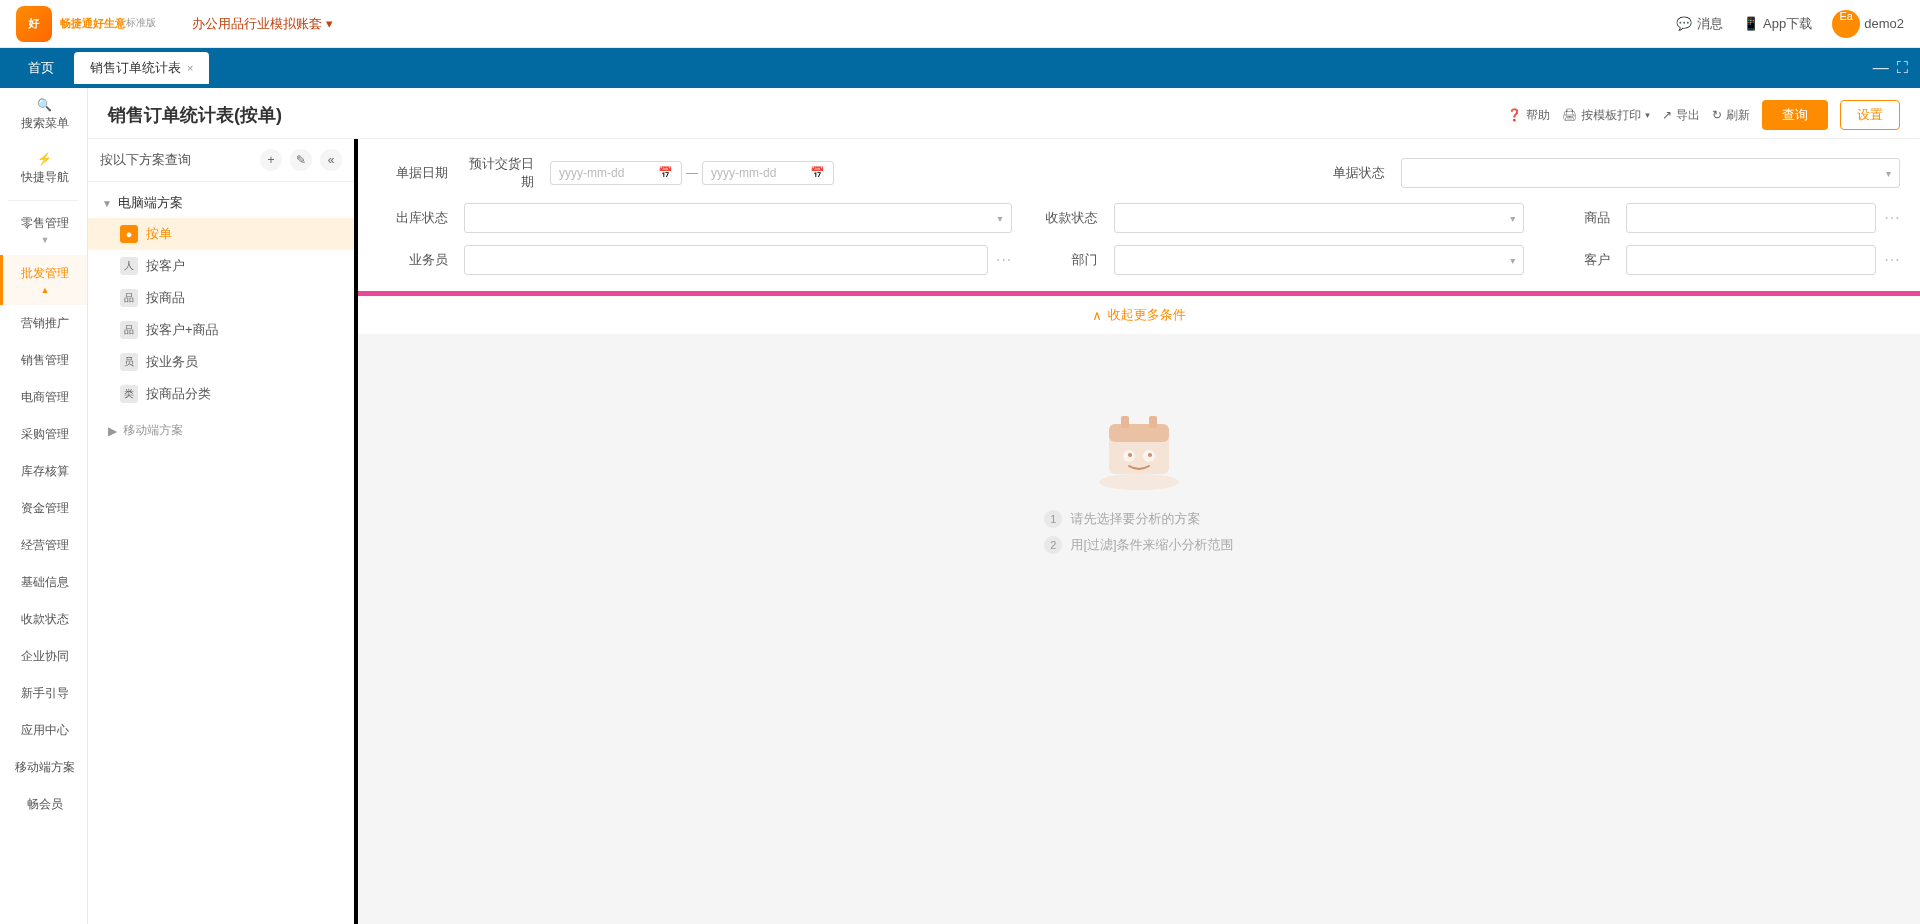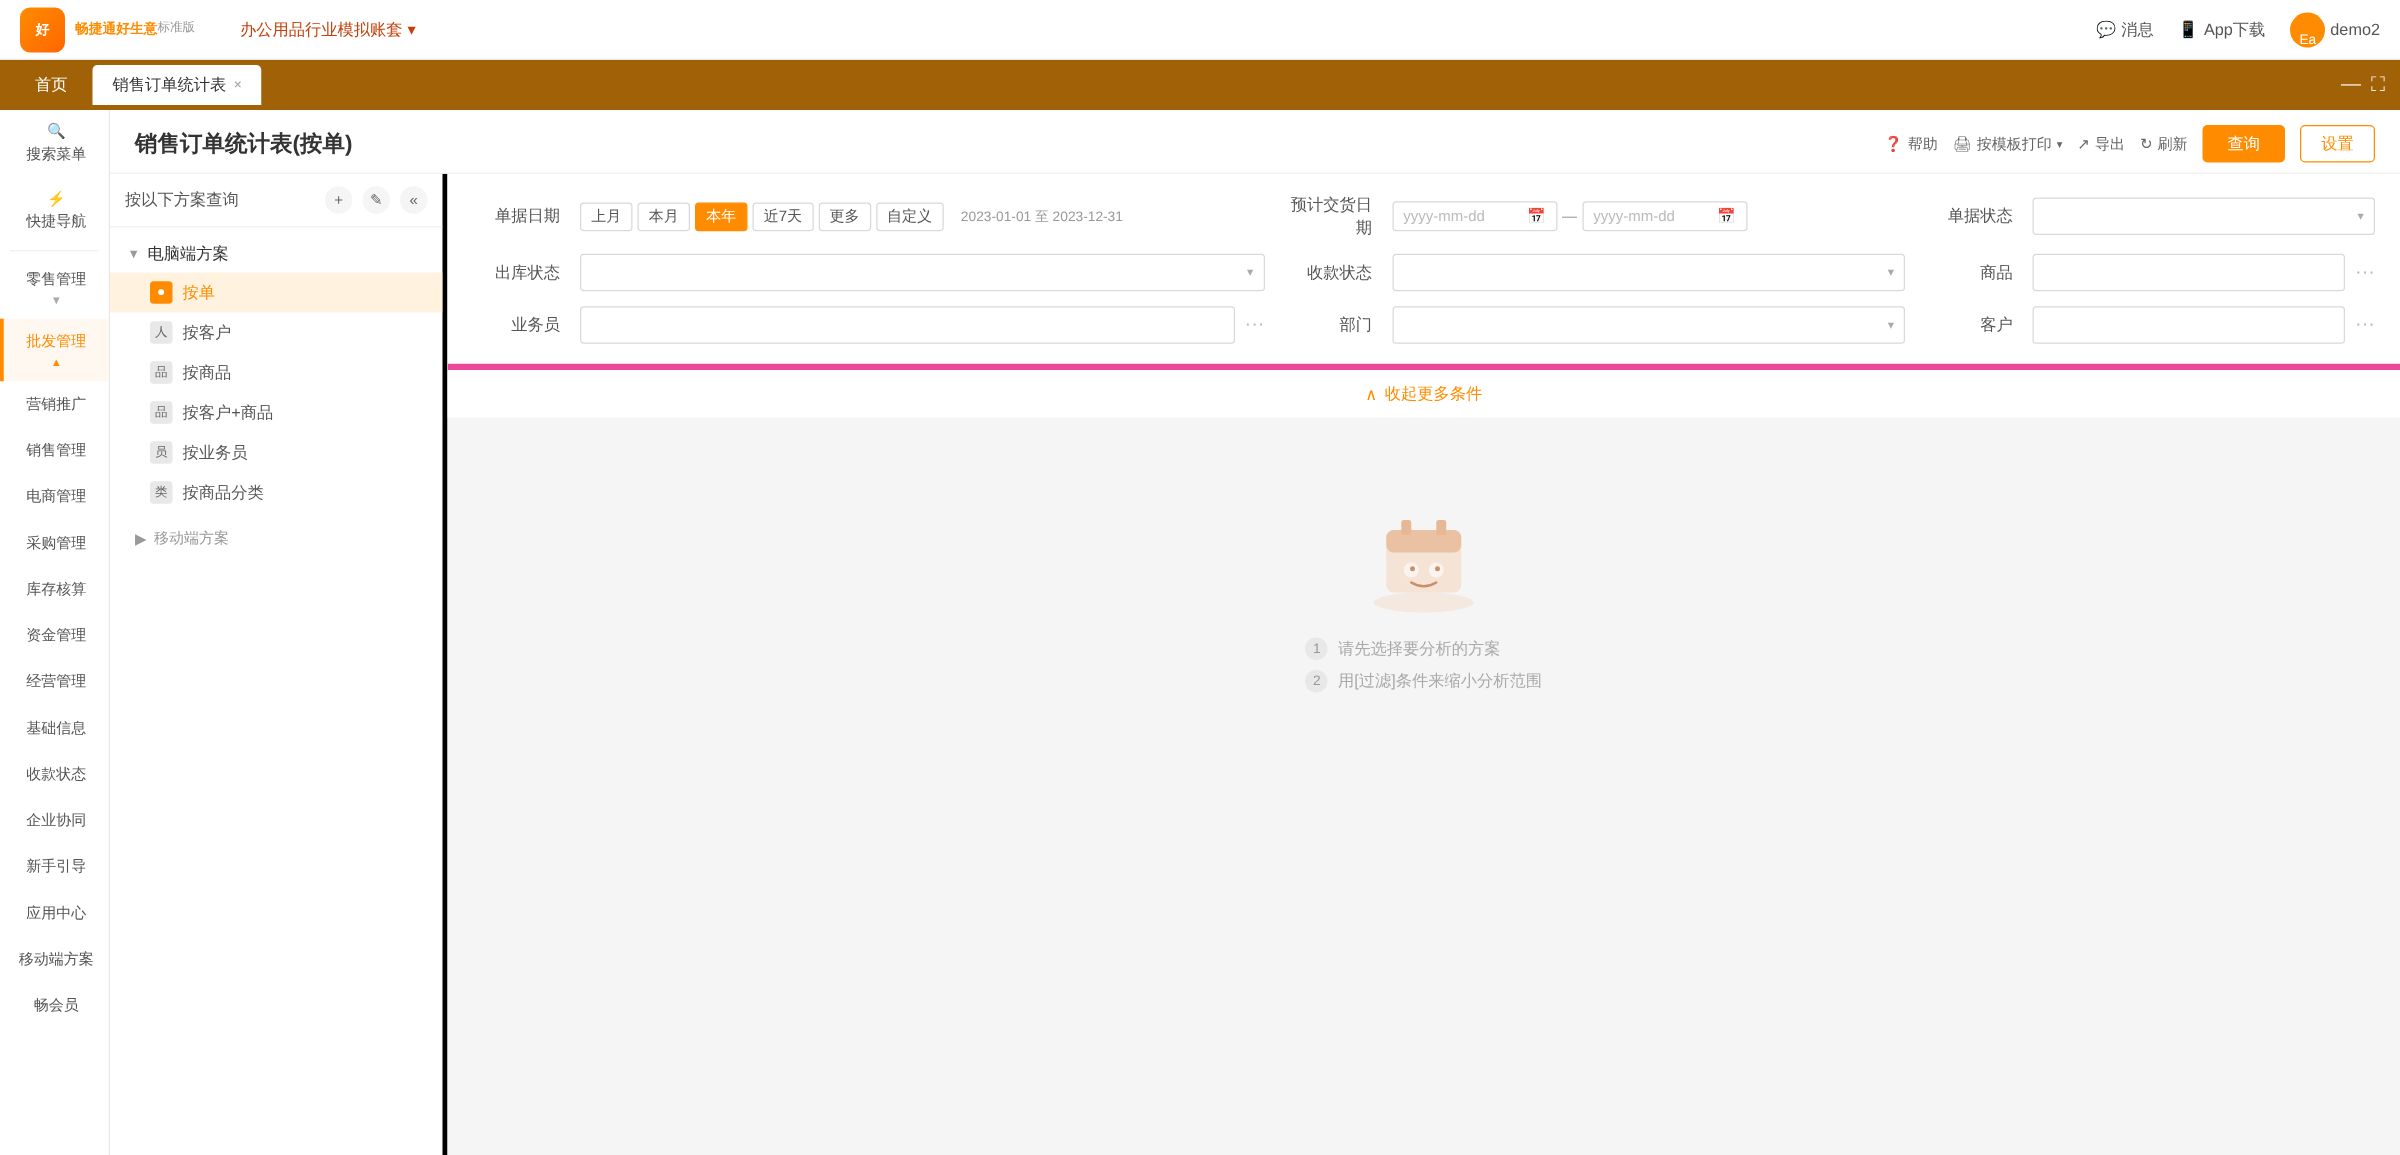--- a/index.html
+++ b/index.html
@@ -17,26 +17,26 @@
       position: fixed; top: 0; left: 0; right: 0; z-index: 100;
     }
     .top-bar-left { display: flex; align-items: center; gap: 8px; }
     .top-logo { width: 36px; height: 36px; border-radius: 8px; background: linear-gradient(135deg, #ff8c00, #ff6600); display: flex; align-items: center; justify-content: center; color: #fff; font-size: 11px; font-weight: bold; flex-shrink: 0; }
     .top-title-area { display: flex; flex-direction: row; line-height: 1.3; }
     .top-brand { font-size: 11px; color: #ff8c00; font-weight: bold; }
     .top-subtitle { font-size: 10px; color: #999; }
     .top-dropdown { display: flex; align-items: center; gap: 4px; font-size: 13px; color: #c2410c; margin-left: 28px; cursor: pointer; }
     .top-bar-right { display: flex; align-items: center; gap: 20px; }
     .top-action { display: flex; align-items: center; gap: 4px; font-size: 13px; color: #555; cursor: pointer; }
-    .user-avatar { width: 28px; height: 28px; border-radius: 50%; background: #ff8c00; display: flex; align-items: flex-end; justify-content: center; color: #fff; font-size: 11px; }
+    .user-avatar { width: 28px; height: 28px; border-radius: 50%; background: #ff8c00; display: flex; align-items: flex-start; justify-content: center; color: #fff; font-size: 11px; }
 
     
     .nav-tabs {
       height: 40px;
-      background: #a16207;
+      background: #0369a1;
       display: flex;
       align-items: center;
       padding: 0 12px;
       position: fixed; top: 48px; left: 0; right: 0; z-index: 99;
       gap: 4px;
     }
     .nav-tab {
       height: 32px;
       padding: 0 16px;
       border-radius: 4px 4px 0 0;
@@ -440,31 +440,20 @@
           <span>移动端方案</span>
         </div>
       </div>
 
       <div class="right-panel">
         <div class="filter-area">
 
           <div class="filter-row">
 
             <span class="filter-label">单据日期</span>
-            <div style="display:flex;align-items:center;gap:6px;flex:2;">
-              <div class="date-quick-btns">
-                <button class="date-quick-btn">上月</button>
-                <button class="date-quick-btn">本月</button>
-                <button class="date-quick-btn active">本年</button>
-                <button class="date-quick-btn">近7天</button>
-                <button class="date-quick-btn">更多</button>
-                <button class="date-quick-btn">自定义</button>
-              </div>
-              <span class="date-range-text">2023-01-01 至 2023-12-31</span>
-            </div>
 
             <span class="filter-label">预计交货日期</span>
             <div style="display:flex;align-items:center;gap:4px;flex:1.5;">
               <div class="date-input">
                 <span style="color:#bbb;font-size:12px;">yyyy-mm-dd</span>
                 <span style="color:#bbb;">📅</span>
               </div>
               <span class="date-sep">—</span>
               <div class="date-input">
                 <span style="color:#bbb;font-size:12px;">yyyy-mm-dd</span>

